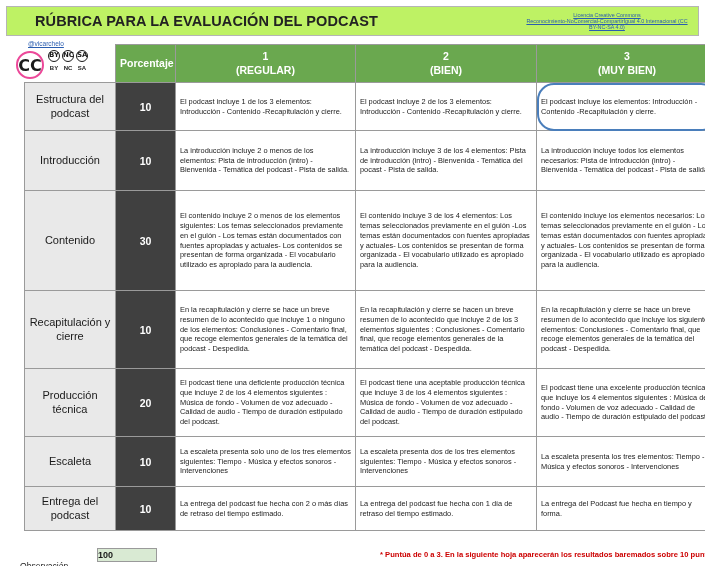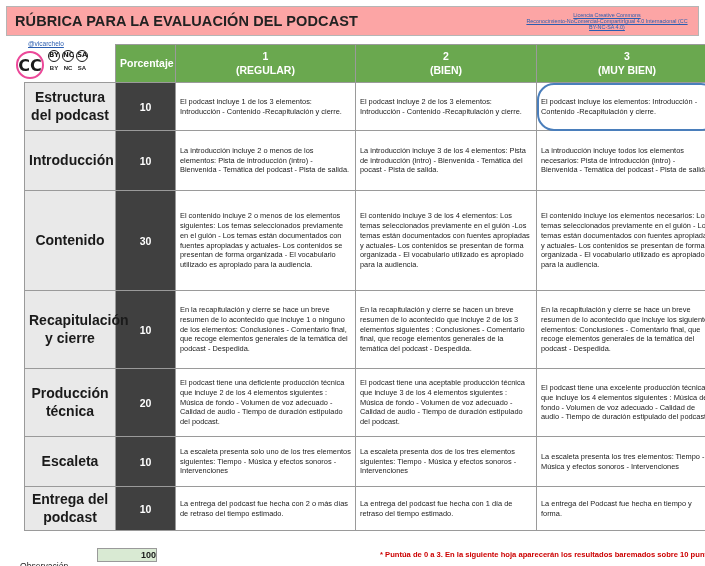--- a/index.html
+++ b/index.html
@@ -16,23 +16,24 @@
     height: 566px;
     background: #ffffff;
   }
 
   
   .titlebar {
     position: absolute;
     left: 6px; top: 6px;
     width: 693px; height: 30px;
     border: 1px solid #b5b5b5;
-    background: #fca5a5;
+    background: #bef264;
     display: flex;
     align-items: center;
+    padding-left: 20px;
   }
   .title-text {
     font-size: 14.5px;
     font-weight: bold;
     color: #222222;
     padding-left: 8px;
     letter-spacing: 0.1px;
     white-space: nowrap;
   }
   .license-box {
@@ -138,22 +139,22 @@
     font-weight: bold;
     font-size: 10.5px;
     text-align: center;
     height: 38px;
     line-height: 1.25;
   }
 
   td.criterion {
     background: #e9e9e9;
     text-align: center;
-    font-weight: bold;
-    font-size: 14px;
+    font-weight: normal;
+    font-size: 11px;
     color: #1a1a1a;
     line-height: 1.25;
   }
   td.pct {
     background: #404040;
     color: #ffffff;
     text-align: center;
     font-weight: bold;
     font-size: 10.5px;
   }
@@ -187,21 +188,21 @@
   }
   .obs-value {
     position: absolute;
     left: 91px; top: 0px;
     width: 60px; height: 14px;
     background: #d9ead3;
     border: 1px solid #9a9a9a;
     font-size: 9px;
     font-weight: bold;
     color: #1a1a1a;
-    text-align: right;
+    text-align: left;
     line-height: 13px;
   }
   .footnote {
     position: absolute;
     left: 374px; top: 2px;
     font-size: 7.6px;
     font-weight: bold;
     color: #cc0000;
     white-space: nowrap;
   }

